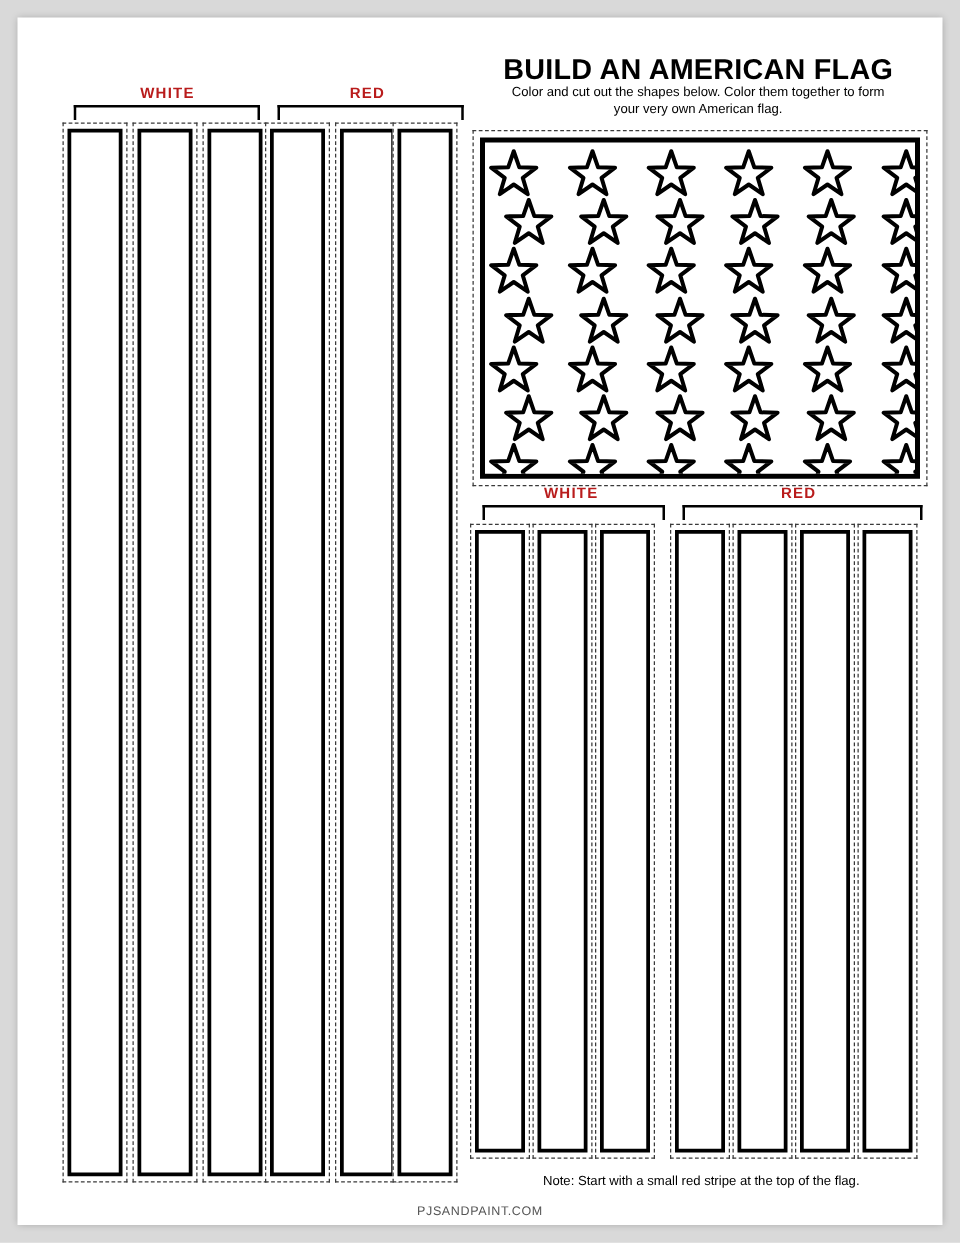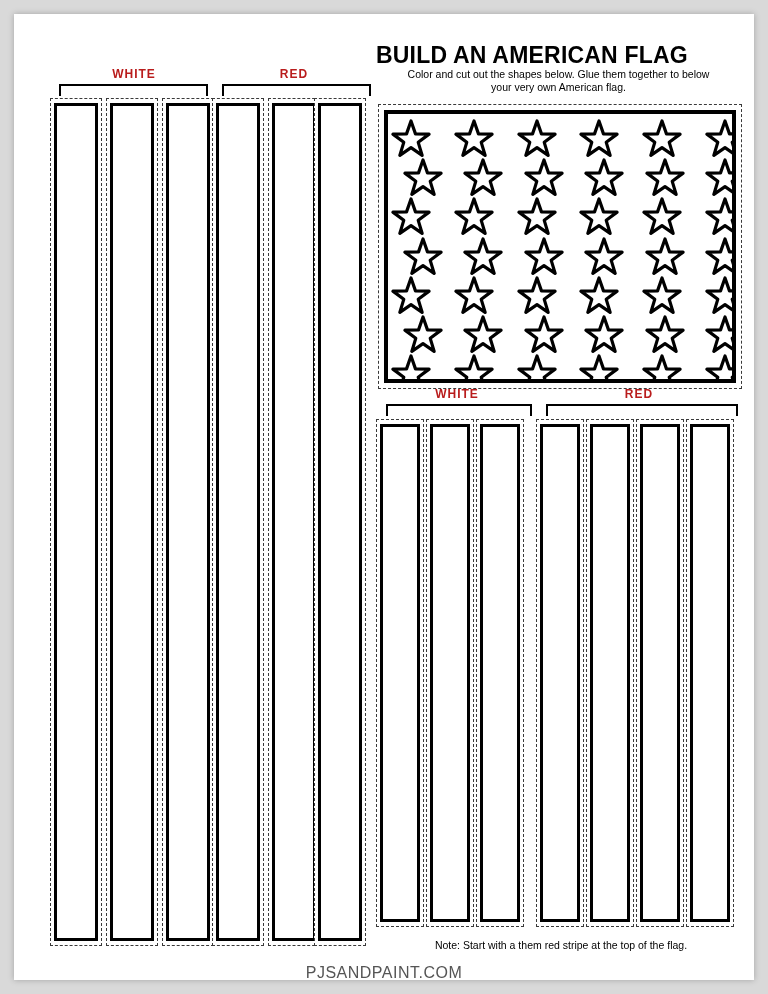--- a/index.html
+++ b/index.html
@@ -24,21 +24,21 @@
     background: #ffffff;
     box-shadow: 0 0 6px rgba(0,0,0,0.25);
   }
 
   
   .title {
     position: absolute;
     left: 362px;
     top: 28px;
     width: 365px;
-    text-align: left;
+    text-align: center;
     font-weight: bold;
     font-size: 23px;
     letter-spacing: 0.2px;
     color: #000;
   }
   .subtitle {
     position: absolute;
     left: 392px;
     top: 54px;
     width: 305px;
@@ -117,33 +117,33 @@
     text-align: center;
     font-size: 10.5px;
     color: #000;
   }
   .brand {
     position: absolute;
     left: 240px;
     top: 950px;
     width: 260px;
     text-align: center;
-    font-size: 16px;
+    font-size: 10px;
     letter-spacing: 0.5px;
     color: #555;
   }
 </style>
 </head>
 <body>
 
 <div id="page">
   <div id="sheet">
 
     <div class="title">BUILD AN AMERICAN FLAG</div>
-    <div class="subtitle">Color and cut out the shapes below. Glue them together to below your very own American flag.</div>
+    <div class="subtitle">Color and cut out the shapes below. Color them together to form your very own American flag.</div>
 
     <div class="sec-label" style="left:40px; top:53px; width:160px;">WHITE</div>
     <div class="bracket" style="left:45px; top:70px; width:145px;"></div>
 
     <div class="sec-label" style="left:205px; top:53px; width:150px;">RED</div>
     <div class="bracket" style="left:208px; top:70px; width:145px;"></div>
 
     <div class="stripe" style="left:36px; top:84px; width:52px; height:848px;">
         <div class="inner"></div>
       </div>
@@ -318,17 +318,17 @@
     <div class="stripe" style="left:572px; top:405px; width:48px; height:508px;">
         <div class="inner"></div>
       </div>
     <div class="stripe" style="left:622px; top:405px; width:48px; height:508px;">
         <div class="inner"></div>
       </div>
     <div class="stripe" style="left:672px; top:405px; width:48px; height:508px;">
         <div class="inner"></div>
       </div>
 
-    <div class="note">Note: Start with a them red stripe at the top of the flag.</div>
+    <div class="note">Note: Start with a small red stripe at the top of the flag.</div>
     <div class="brand">PJSANDPAINT.COM</div>
 
   </div>
 </div>
 
 </body></html>

